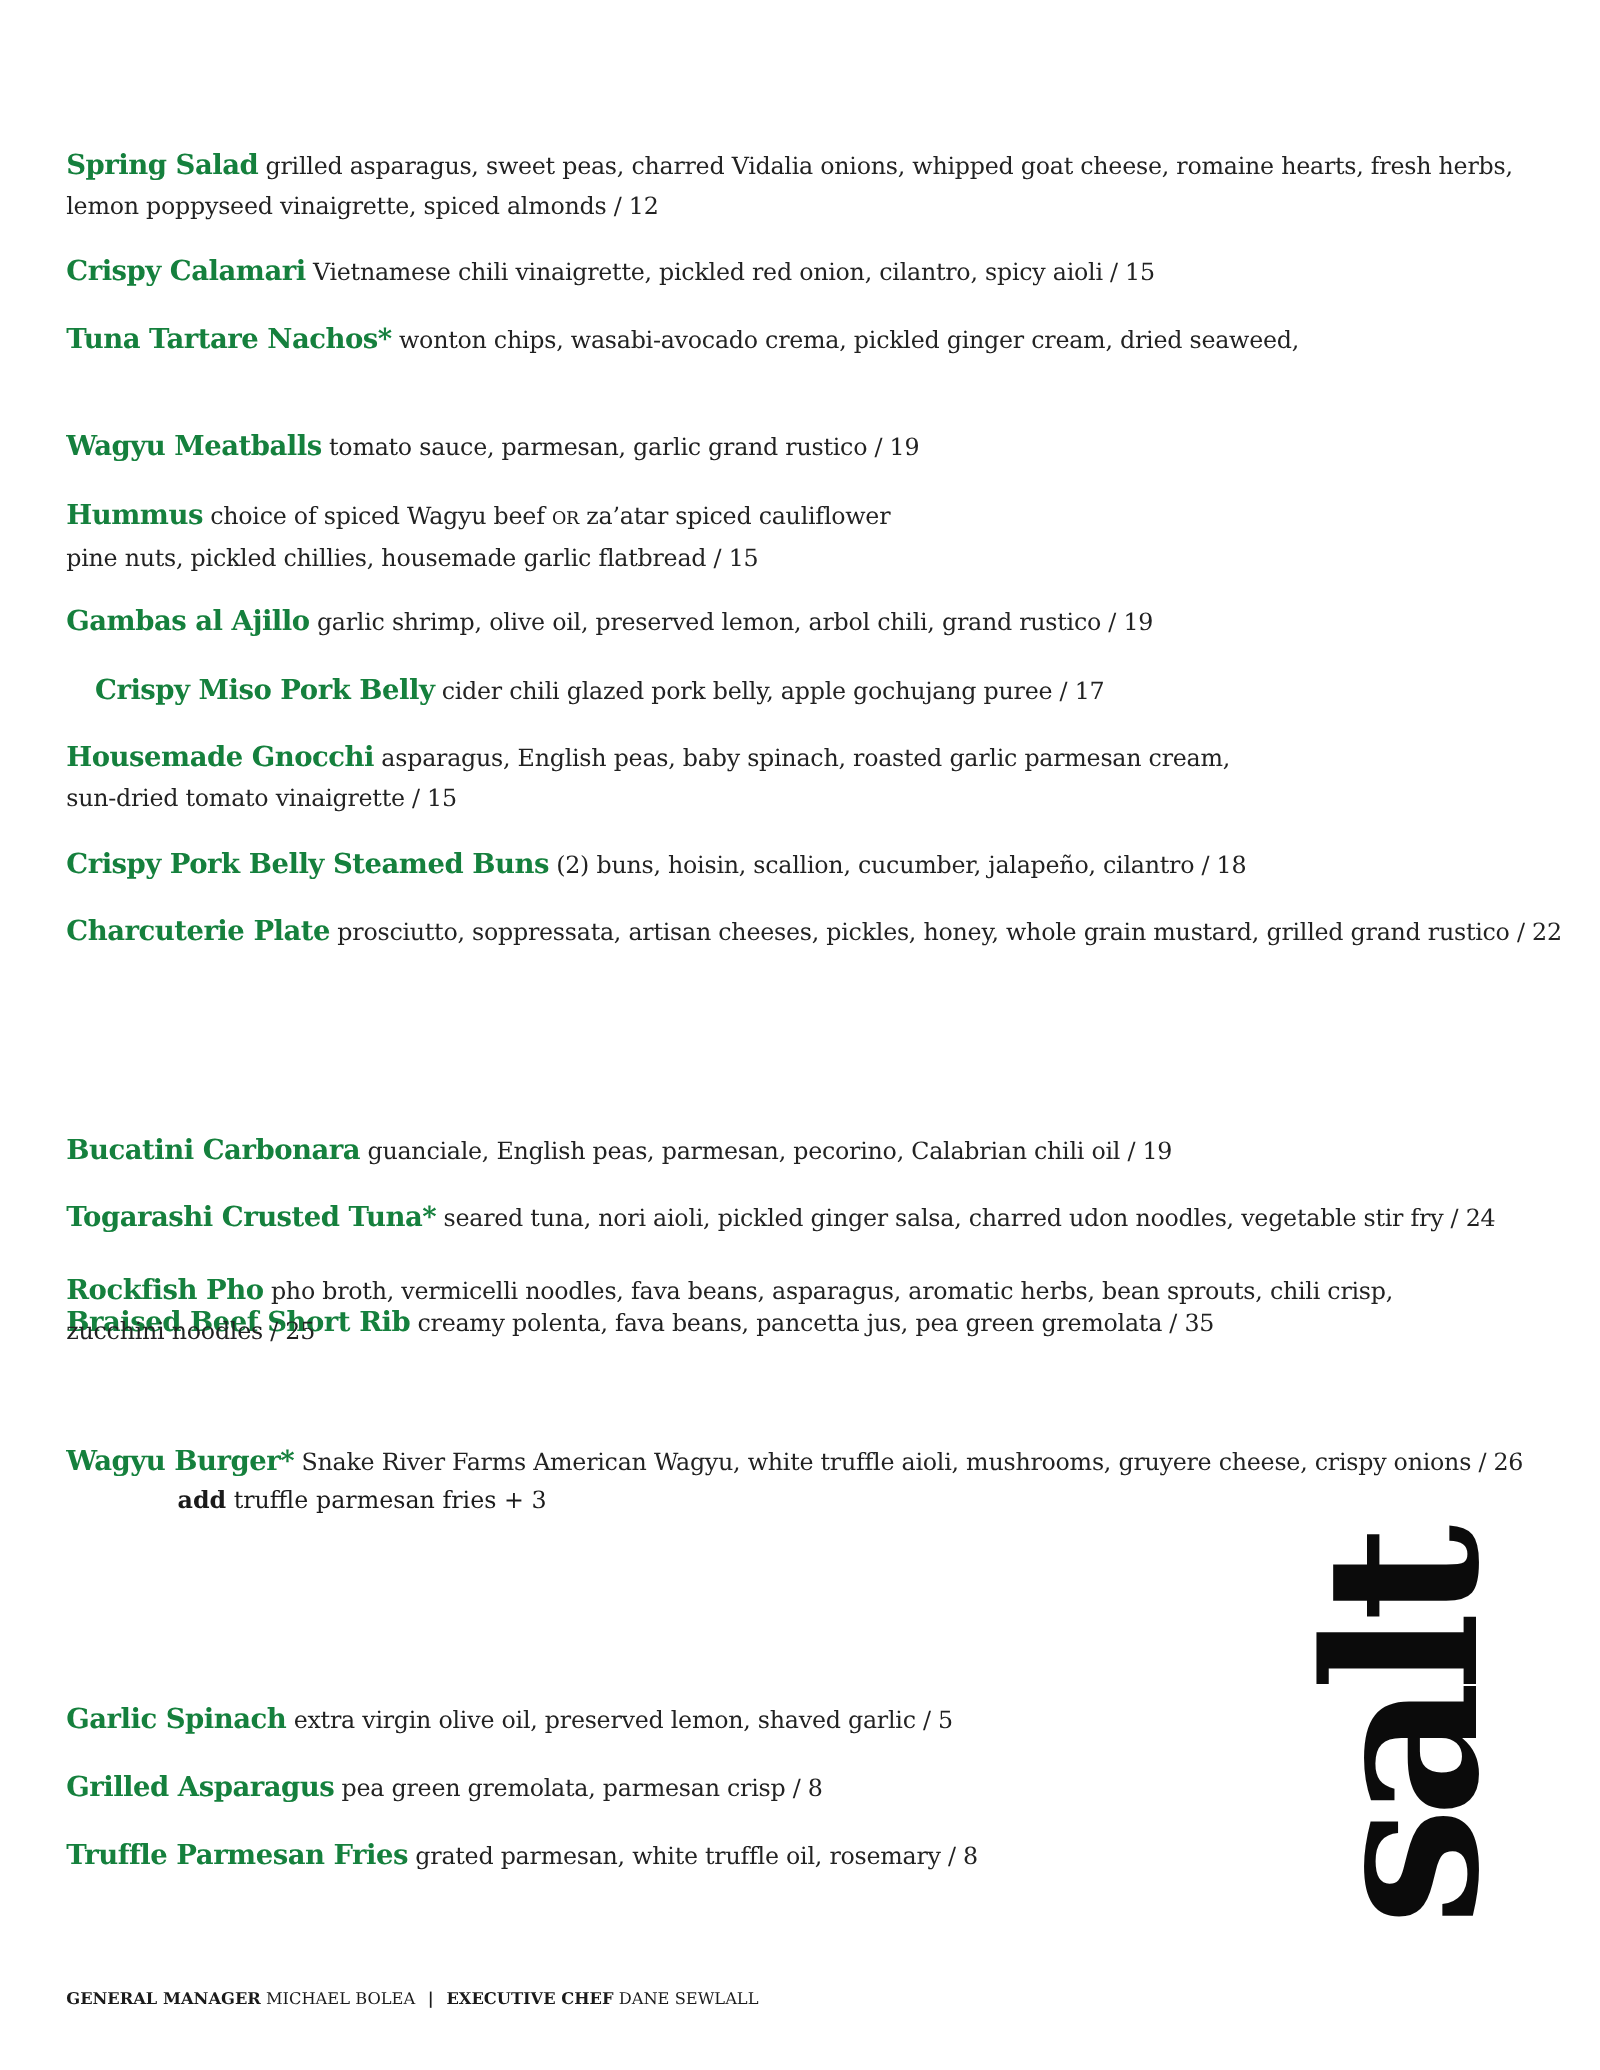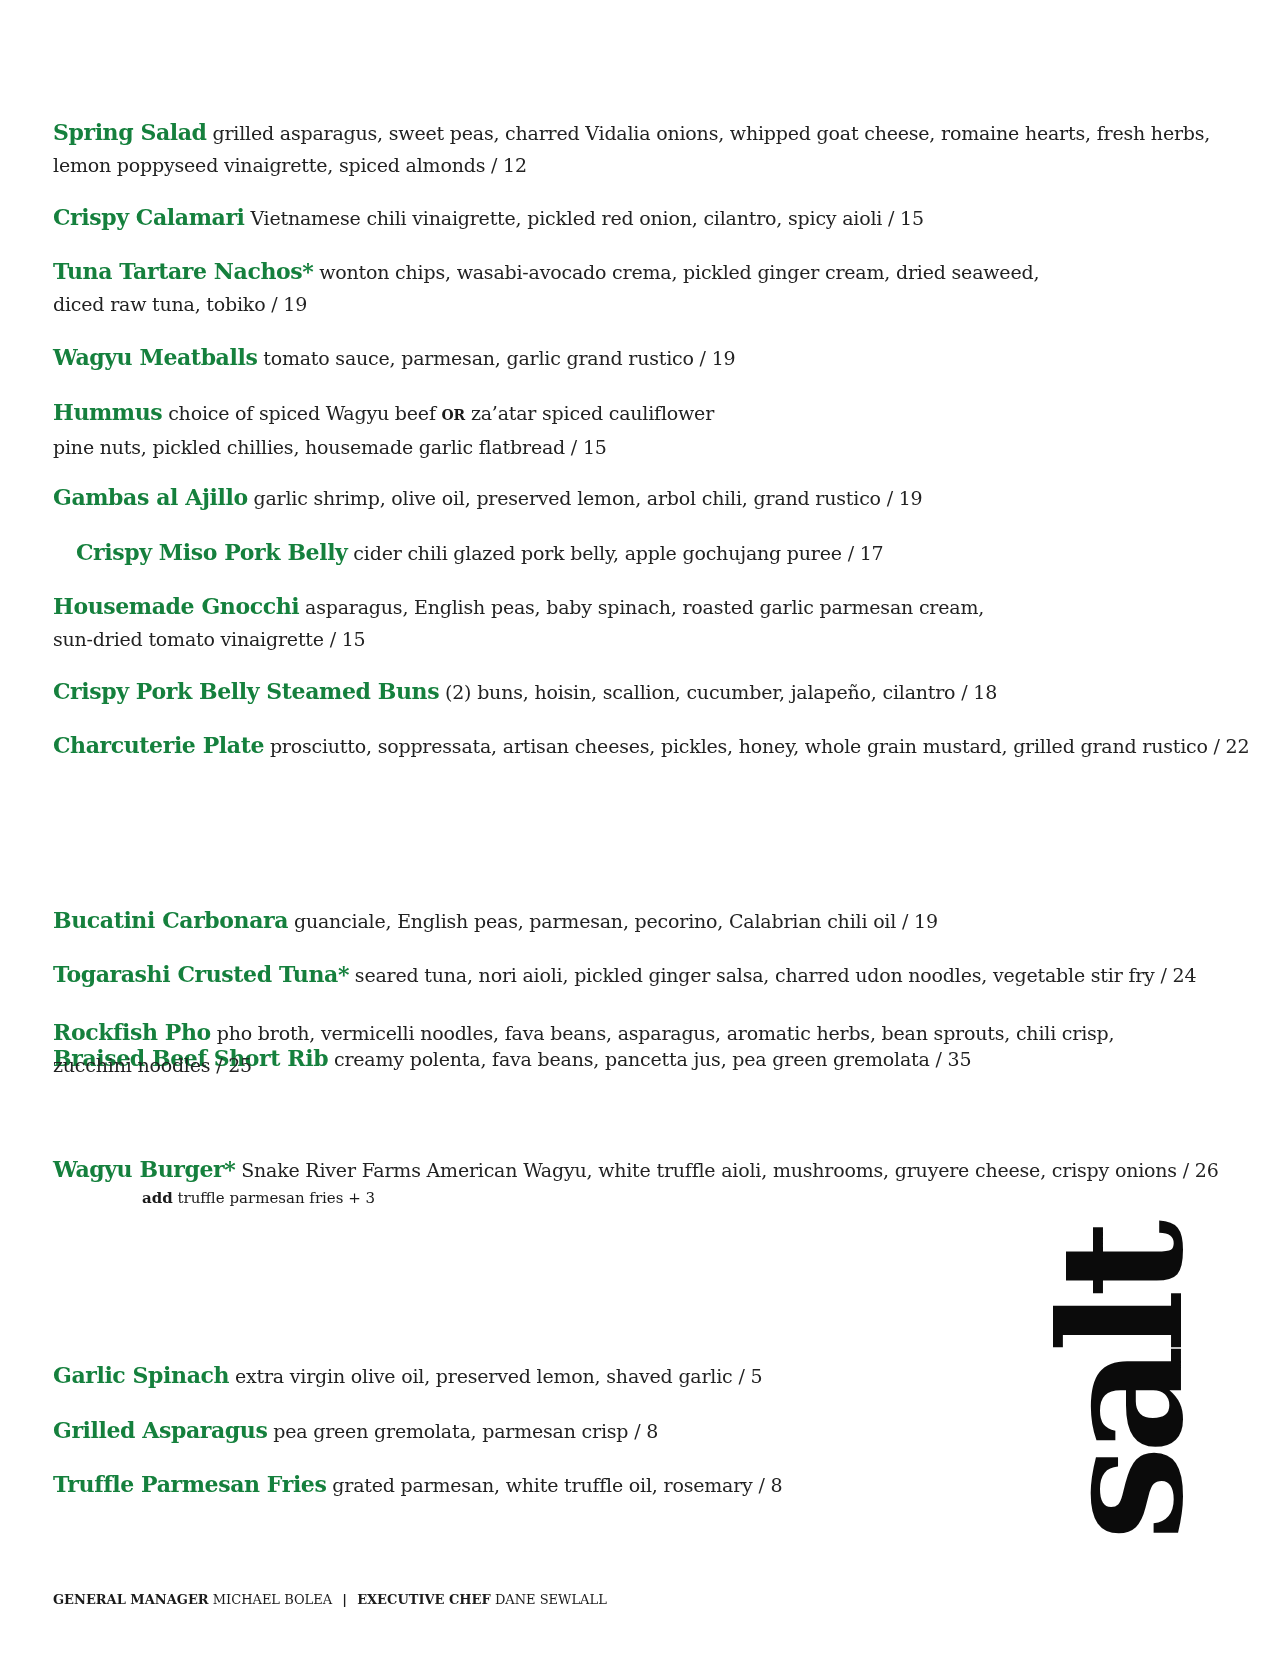--- a/index.html
+++ b/index.html
@@ -2,22 +2,22 @@
 <html><head>
 <meta charset="utf-8">
 <style>
   html, body { margin: 0; padding: 0; background: #ffffff; }
   body { width: 1280px; height: 1656px; position: relative; overflow: hidden; color: #1a1a1a;
          font-family: "DejaVu Serif", "Liberation Serif", serif; }
   .item { position: absolute; left: 53px; font-size: 19px; line-height: 32px; white-space: nowrap; letter-spacing: -0.2px; }
   .item .name { font-weight: bold; font-size: 22px; color: #15803d; letter-spacing: -0.4px; }
   .item .desc { font-size: 19px; color: #222; }
   .item .line2 { display: block; }
-  .or { font-weight: bold; font-size: 14px; margin-top: 32px; }
-  .addon { position: absolute; left: 142px; font-size: 15px; white-space: nowrap; }
+  .or { font-weight: normal; font-size: 14px; margin-top: 32px; }
+  .addon { position: absolute; left: 142px; font-size: 19px; white-space: nowrap; }
   .addon .add { font-weight: bold; }
   .footer { position: absolute; left: 53px; top: 1592px; font-size: 13px; white-space: nowrap; color: #1a1a1a; }
   .footer .role { font-weight: bold; }
   .footer .sep { font-weight: bold; margin: 0 6px; }
   .logo { position: absolute; left: 1052px; top: 1208px; width: 140px; height: 352px; }
   .logo-text { position: absolute; left: 50%; top: 50%; transform: translate(-50%,-50%) rotate(-90deg);
                font-family: "DejaVu Serif", serif; font-weight: bold; font-size: 168px; letter-spacing: -8px;
                line-height: 1; color: #0b0b0b; white-space: nowrap; }
 </style>
 </head>
@@ -28,21 +28,20 @@
   <span class="desc">grilled asparagus, sweet peas, charred Vidalia onions, whipped goat cheese, romaine hearts, fresh herbs,</span>
   <span class="desc line2">lemon poppyseed vinaigrette, spiced almonds / 12</span>
 </div>
 <div class="item" style="top:201px;">
   <span class="name">Crispy Calamari</span>
   <span class="desc">Vietnamese chili vinaigrette, pickled red onion, cilantro, spicy aioli / 15</span>
 </div>
 <div class="item" style="top:255px;">
   <span class="name">Tuna Tartare Nachos*</span>
   <span class="desc">wonton chips,  wasabi-avocado crema,  pickled ginger cream, dried seaweed,</span>
-  <span class="desc line2">diced raw tuna, tobiko / 19</span>
 </div>
 <div class="item" style="top:341px;">
   <span class="name">Wagyu Meatballs</span>
   <span class="desc">tomato sauce, parmesan, garlic grand rustico / 19</span>
 </div>
 <div class="item" style="top:396px;">
   <span class="name">Hummus</span>
   <span class="desc">choice of spiced Wagyu beef</span>
   <span class="or">OR</span>
   <span class="desc">za’atar spiced cauliflower</span>

